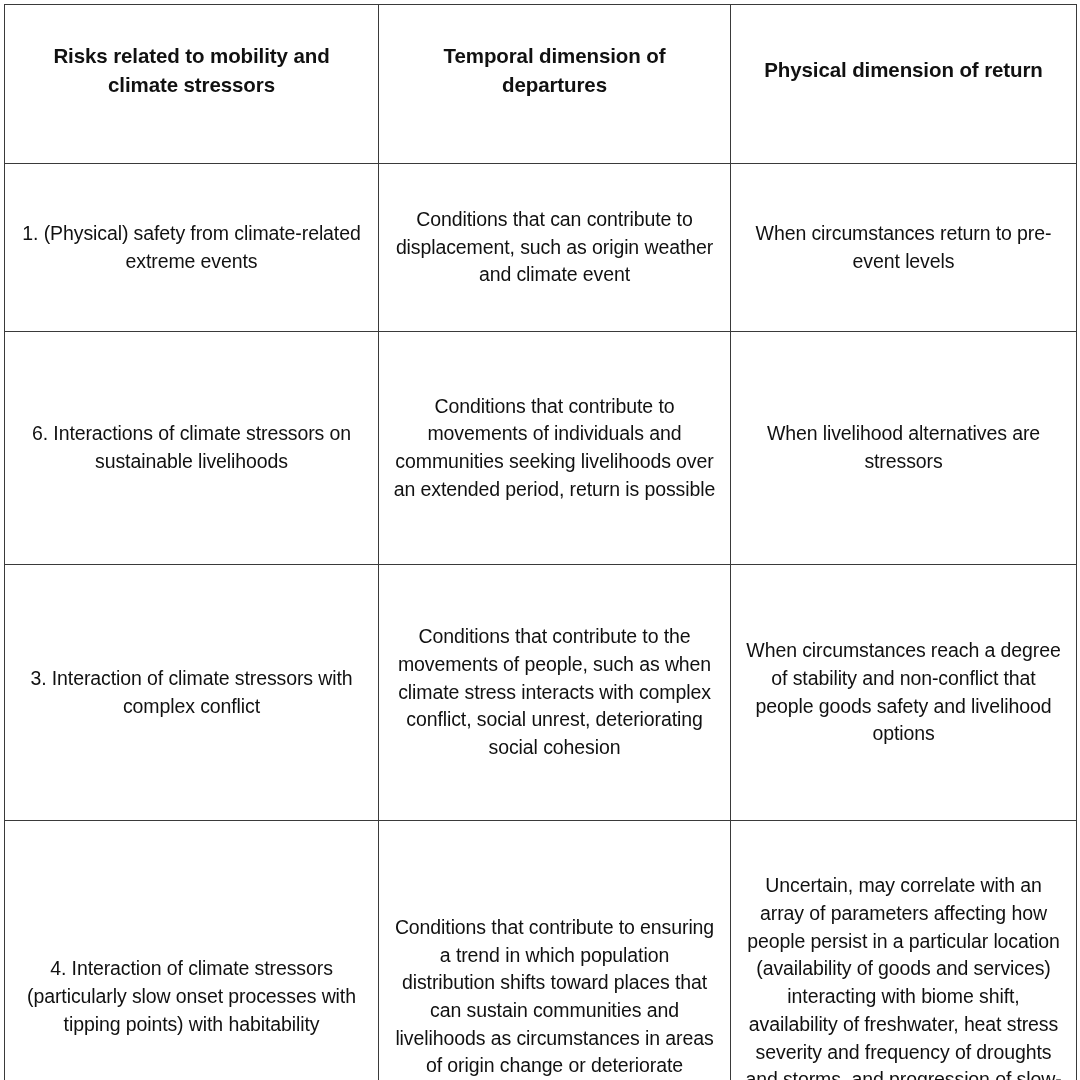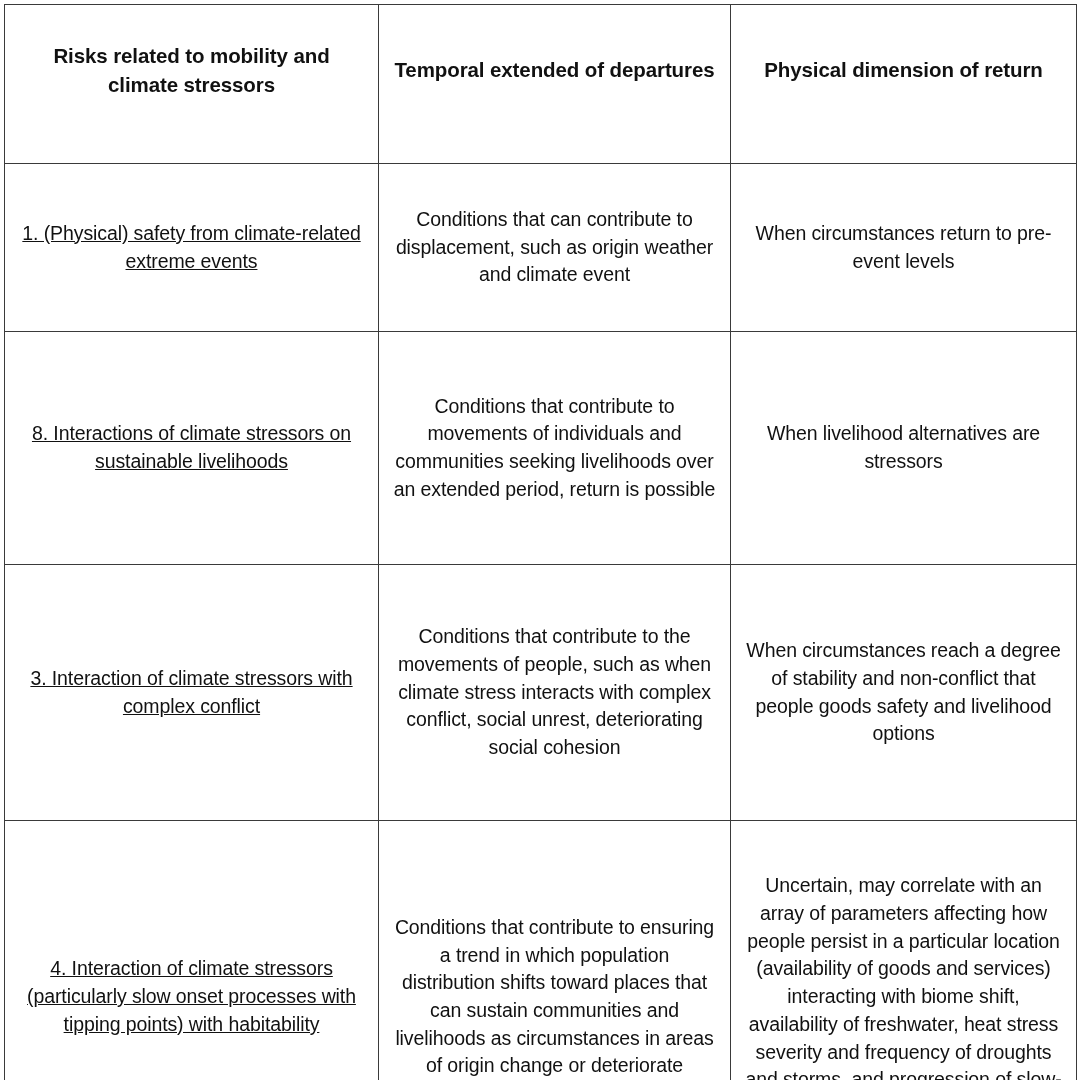--- a/index.html
+++ b/index.html
@@ -53,49 +53,49 @@
     font-weight: normal;
     font-size: 19.5px;
     letter-spacing: -0.1px;
   }
 
   tr.row-1 td { height: 155px; }
   tr.row-2 td { height: 220px; }
   tr.row-3 td { height: 243px; }
   tr.row-4 td { height: 340px; }
 
-  td.col-1 { padding-left: 18px; padding-right: 18px; text-decoration: underline; }
+  td.col-1 { padding-left: 18px; padding-right: 18px; }
   td.col-2 { padding-left: 16px; padding-right: 16px; }
   td.col-3 { padding-left: 14px; padding-right: 14px; }
 </style>
 </head>
 <body>
 
 <div class="table-wrap">
   <table class="risk-table">
     <colgroup>
       <col class="c1">
       <col class="c2">
       <col class="c3">
     </colgroup>
     <thead>
       <tr>
         <th>Risks related to mobility and climate stressors</th>
-        <th>Temporal extended of departures</th>
+        <th>Temporal dimension of departures</th>
         <th>Physical dimension of return</th>
       </tr>
     </thead>
     <tbody>
       <tr class="row-1">
         <td class="col-1">1. (Physical) safety from climate-related extreme events</td>
         <td class="col-2">Conditions that can contribute to displacement, such as origin weather and climate event</td>
         <td class="col-3">When circumstances return to pre-event levels</td>
       </tr>
       <tr class="row-2">
-        <td class="col-1">8. Interactions of climate stressors on sustainable livelihoods</td>
+        <td class="col-1">6. Interactions of climate stressors on sustainable livelihoods</td>
         <td class="col-2">Conditions that contribute to movements of individuals and communities seeking livelihoods over an extended period, return is possible</td>
         <td class="col-3">When livelihood alternatives are stressors</td>
       </tr>
       <tr class="row-3">
         <td class="col-1">3. Interaction of climate stressors with complex conflict</td>
         <td class="col-2">Conditions that contribute to the movements of people, such as when climate stress interacts with complex conflict, social unrest, deteriorating social cohesion</td>
         <td class="col-3">When circumstances reach a degree of stability and non-conflict that people goods safety and livelihood options</td>
       </tr>
       <tr class="row-4">
         <td class="col-1">4. Interaction of climate stressors (particularly slow onset processes with tipping points) with habitability</td>

